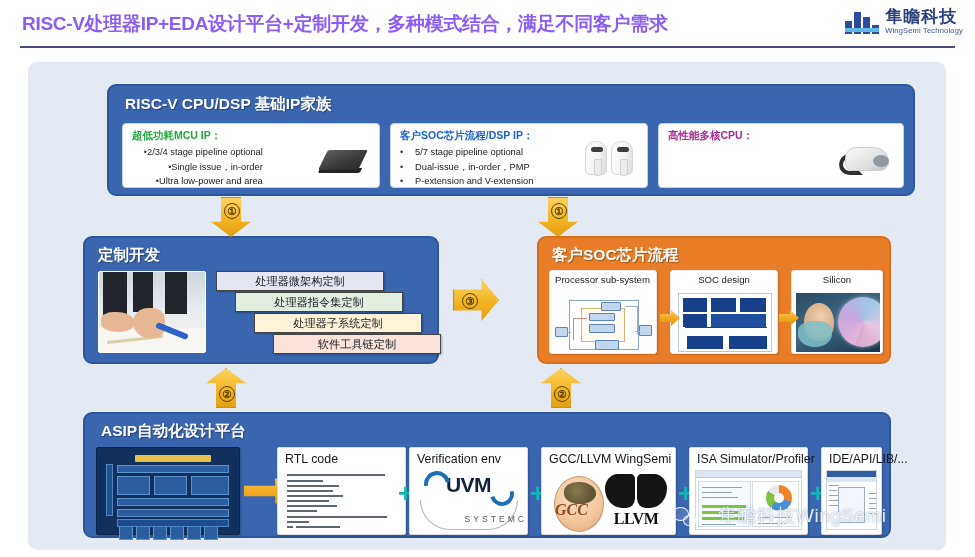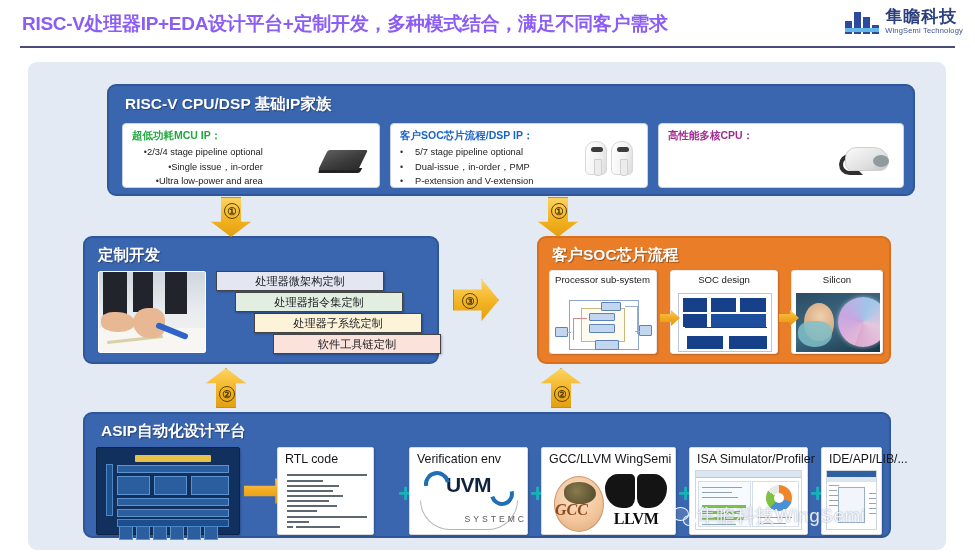--- a/index.html
+++ b/index.html
@@ -269,21 +269,21 @@
   
   #asip { left: 55px; top: 350px; width: 808px; height: 126px; }
   #asip .panel-title { left: 16px; top: 7px; font-size: 15.5px; }
 
   .asip-card {
     position: absolute; top: 33px; height: 88px;
     background: #ffffff; border: 1px solid #dadada; border-radius: 2px;
     box-shadow: 1px 1px 2px rgba(0,0,0,.2);
   }
   #asip-card-0 { left: 11px;  width: 144px; background: #12305e; border-color:#0d2446; }
-  #asip-card-1 { left: 192px; width: 97px; }
+  #asip-card-1 { left: 192px; width: 129px; }
   #asip-card-2 { left: 324px; width: 119px; }
   #asip-card-3 { left: 456px; width: 135px; }
   #asip-card-4 { left: 604px; width: 119px; }
   #asip-card-5 { left: 736px; width: 61px; }
 
   .asip-label {
     position: absolute; left: 7px; top: 4px;
     font-size: 12.4px; color: #14161a; white-space: nowrap;
   }
 
@@ -464,21 +464,21 @@
     border-radius: 50%; font-size: 10.5px; color: #4a3702; font-weight: bold;
     text-align: center; line-height: 14px;
   }
   .narrow.down span { left: 12px; top: 5px; }
   .narrow.up   span { left: 12px; top: 17px; }
   .narrow.right span{ left: 8px; top: 13px; }
 
   
   .watermark {
     position: absolute; left: 672px; top: 503px;
-    display: flex; align-items: center; gap: 1px;
+    display: flex; align-items: center; gap: 22px;
     opacity: .92; pointer-events: none;
   }
   .wm-icon {
     position: relative; width: 24px; height: 19px;
   }
   .wm-icon .b1 {
     position: absolute; left: 0; top: 0; width: 17px; height: 14px;
     border: 1.6px solid #ffffff; border-radius: 50%;
     background: rgba(255,255,255,.12);
   }

